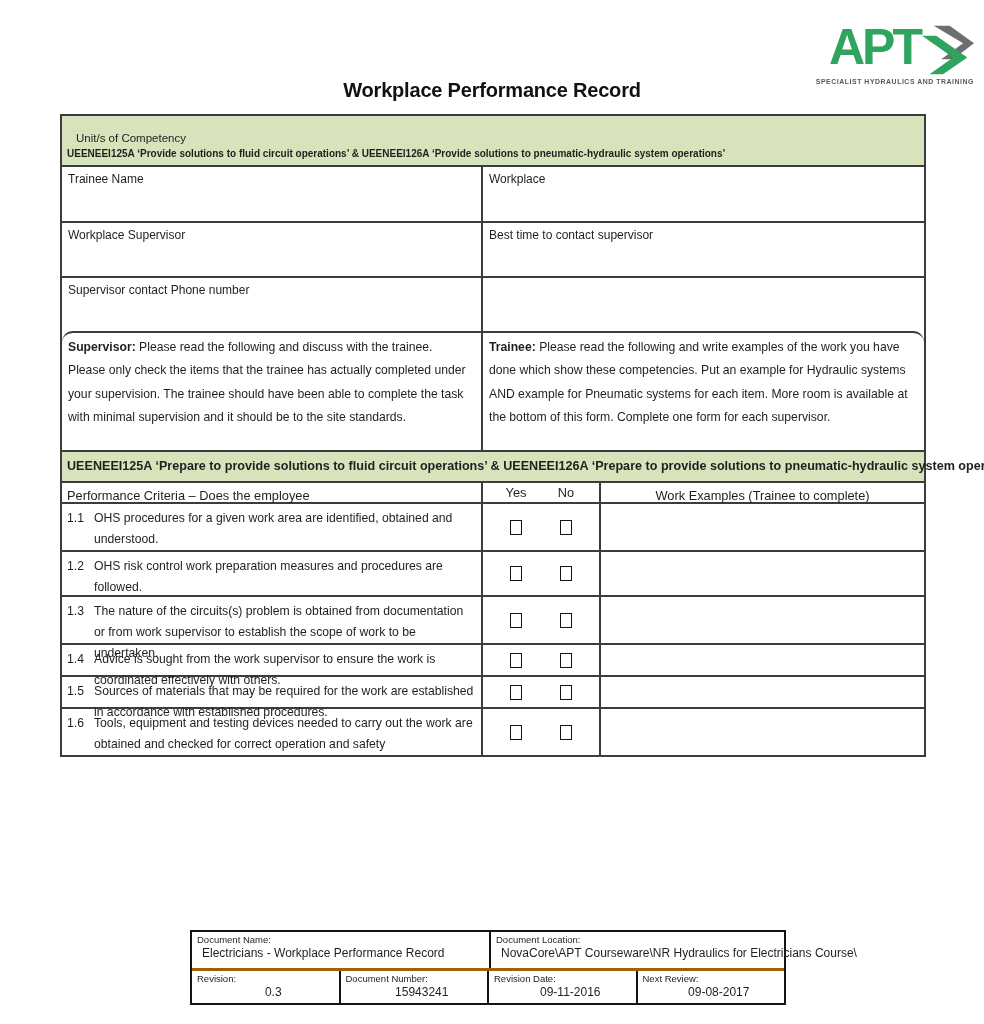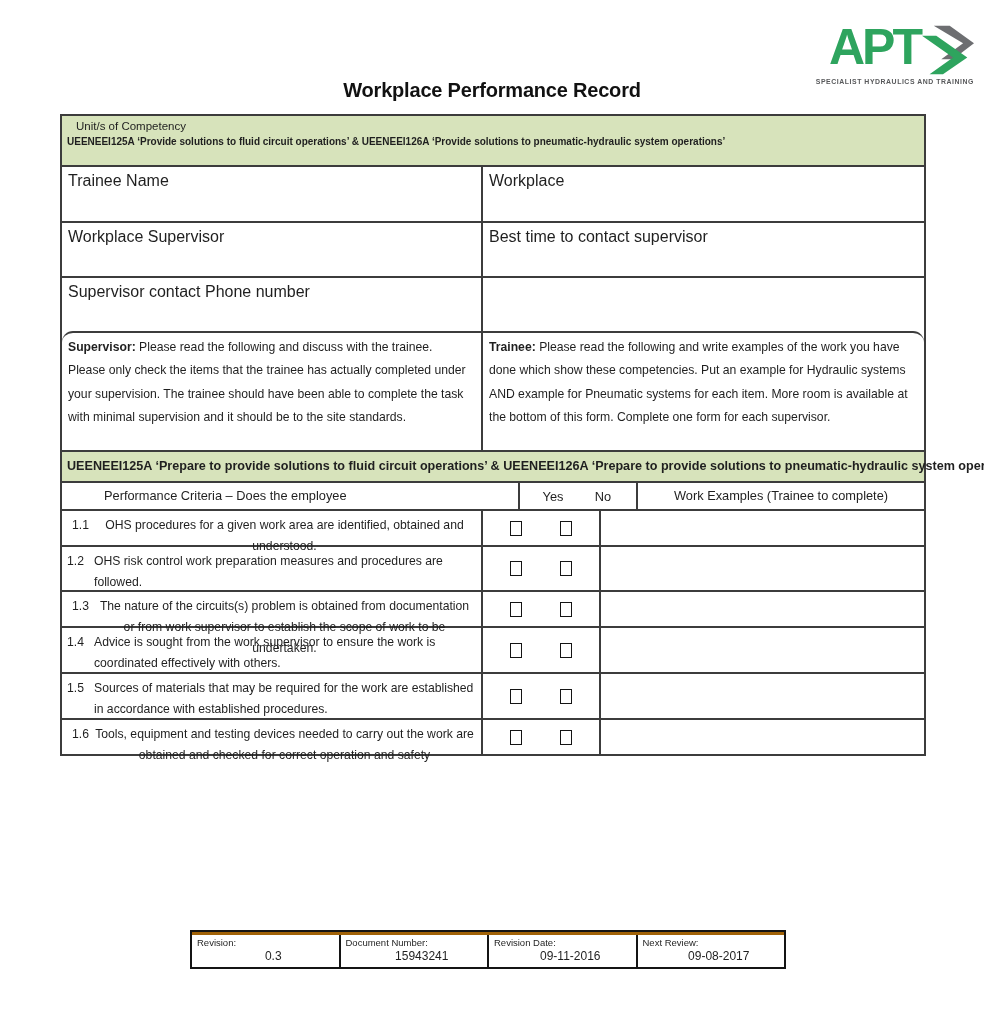--- a/index.html
+++ b/index.html
@@ -19,48 +19,48 @@
   .logo-chevron { margin-left:2px; margin-top:1px; }
   .logo-tagline {
     font-size:6.9px; font-weight:bold; color:#58595b; letter-spacing:0.55px;
     text-align:right; margin-top:3px; white-space:nowrap;
   }
   
   .main-table {
     position:absolute; left:60px; top:114px; width:866px;
     border:2px solid #3c3c3c; box-sizing:border-box; background:#fff;
   }
-  .banner1 { background:#d7e3bb; height:49px; box-sizing:border-box; padding-top:4px; }
+  .banner1 { background:#d7e3bb; height:49px; box-sizing:border-box; padding-top:16px; }
   .banner1 .l1 { font-size:11.5px; padding-left:14px; }
   .banner1 .l2 { font-size:10px; font-weight:bold; padding-left:5px; margin-top:4px; white-space:nowrap; }
   .row { display:flex; border-top:2px solid #3c3c3c; box-sizing:border-box; }
-  .cell { box-sizing:border-box; padding:5px 6px; font-size:16px; }
+  .cell { box-sizing:border-box; padding:5px 6px; font-size:12px; }
   .cl { width:419px; flex:none; }
   .cr { flex:1; border-left:2px solid #3c3c3c; }
   .h56 { height:56px; } .h55 { height:55px; } .h119 { height:119px;border-radius:11px; }
   .instr { font-size:12.2px; line-height:1.92; padding:3px 8px 3px 6px; }
   .banner2 {
     background:#d7e3bb; height:31px; box-sizing:border-box; border-top:2px solid #3c3c3c;
     font-size:12.6px; font-weight:bold; padding:7px 0 0 5px; white-space:nowrap;
   }
-  .chead { height:28px;padding-left:37px; }
+  .chead { height:21px; }
   .chead .c-crit { font-size:12.8px; padding-top:5px; }
   .c-crit { width:419px; flex:none; box-sizing:border-box; padding:4px 6px 0 5px; }
   .c-yn {
     width:120px; flex:none; box-sizing:border-box;
     border-left:2px solid #3c3c3c; border-right:2px solid #3c3c3c;
     display:flex; align-items:center; justify-content:center; gap:28px;
   }
   .chead .c-yn { font-size:12.8px; }
   .c-ex { flex:1; box-sizing:border-box; }
   .chead .c-ex { text-align:center; font-size:12.8px; padding-top:5px; }
   .yn-slot { width:22px; display:flex; justify-content:center; }
   .chk { width:10px; height:13px; border:1.6px solid #141414; background:#fff; }
   .crow { }
-  .h48 { height:36px;text-align:center; } .h45 { height:45px; } .h46 { height:46px; }
+  .h48 { height:48px; } .h45 { height:45px; } .h46 { height:32px; }
   .crit-line { display:flex; font-size:12.2px; line-height:1.72; }
   .crit-num { width:27px; flex:none; }
   .crit-text { flex:1; }
   
   .footer-table {
     position:absolute; left:190px; top:930px; width:596px;
     border:2px solid #141414; box-sizing:border-box; background:#fff;
   }
   .f-row1 { display:flex; height:36px; }
   .f-row2 { display:flex; height:32px; border-top:3px solid #a16207; }
@@ -243,20 +243,30 @@
       <span class="yn-slot">
           <span class="chk"></span>
         </span>
     </div>
     <div class="c-ex"></div>
   </div>
 
 </div>
 
 <div class="footer-table">
+  <div class="f-row1">
+    <div class="f-cell f-c1">
+      <div class="f-label">Document Name:</div>
+      <div class="f-val">Electricians - Workplace Performance Record</div>
+    </div>
+    <div class="f-cell f-c2">
+      <div class="f-label">Document Location:</div>
+      <div class="f-val">NovaCore\APT Courseware\NR Hydraulics for Electricians Course\</div>
+    </div>
+  </div>
   <div class="f-row2">
     <div class="f-cell f-q">
       <div class="f-label">Revision:</div>
       <div class="f-val">0.3</div>
     </div>
     <div class="f-cell f-q">
       <div class="f-label">Document Number:</div>
       <div class="f-val">15943241</div>
     </div>
     <div class="f-cell f-q">

